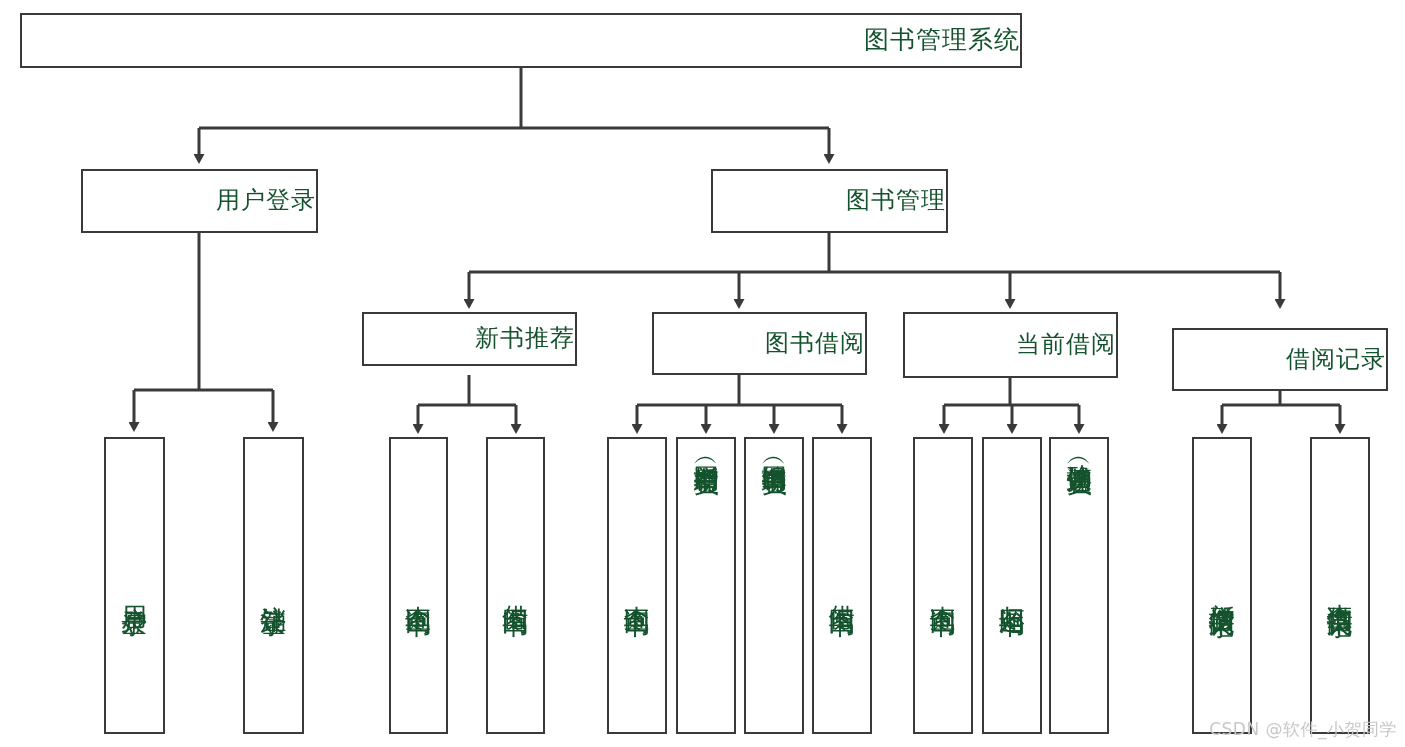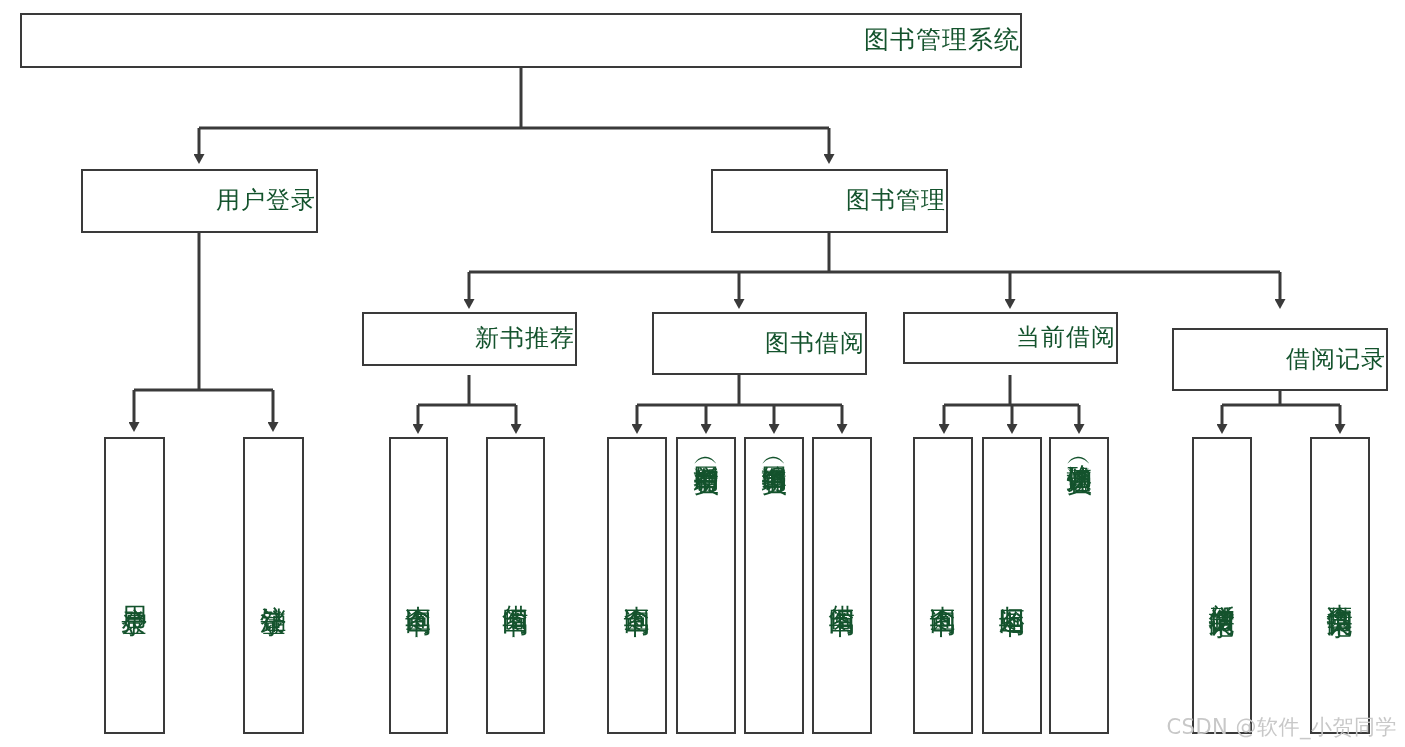--- a/index.html
+++ b/index.html
@@ -50,21 +50,21 @@
     letter-spacing:2px;
     margin:0 auto;
   }
   .node.v.tall .label{font-size:25px;letter-spacing:1px;}
   .node.v.mid .label{margin-top:auto;margin-bottom:auto;}
 
   #watermark{
     position:absolute;
     right:8px;
     bottom:6px;
-    font-size:21px;
+    font-size:17px;
     color:#c8c8c8;
     letter-spacing:0.5px;
     white-space:nowrap;
     font-family:"DejaVu Sans","Liberation Sans",sans-serif;
   }
 </style>
 </head>
 <body>
 
 <div id="canvas">
@@ -129,21 +129,21 @@
   <div class="node h" style="left:711px;top:169px;width:237px;height:64px;">
     <span class="label">图书管理</span>
   </div>
 
   <div class="node h" style="left:362px;top:312px;width:215px;height:54px;">
     <span class="label">新书推荐</span>
   </div>
   <div class="node h" style="left:632px;top:312px;width:215px;height:63px;margin-left:20px;">
     <span class="label">图书借阅</span>
   </div>
-  <div class="node h" style="left:903px;top:312px;width:215px;height:52px;">
+  <div class="node h" style="left:903px;top:312px;width:215px;height:66px;">
     <span class="label">当前借阅</span>
   </div>
   <div class="node h" style="left:1172px;top:328px;width:216px;height:63px;">
     <span class="label">借阅记录</span>
   </div>
 
   <div class="node v mid" style="left:104px;top:437px;width:61px;height:297px;">
     <span class="label">用户登录</span>
   </div>
   <div class="node v mid" style="left:243px;top:437px;width:61px;height:297px;">

